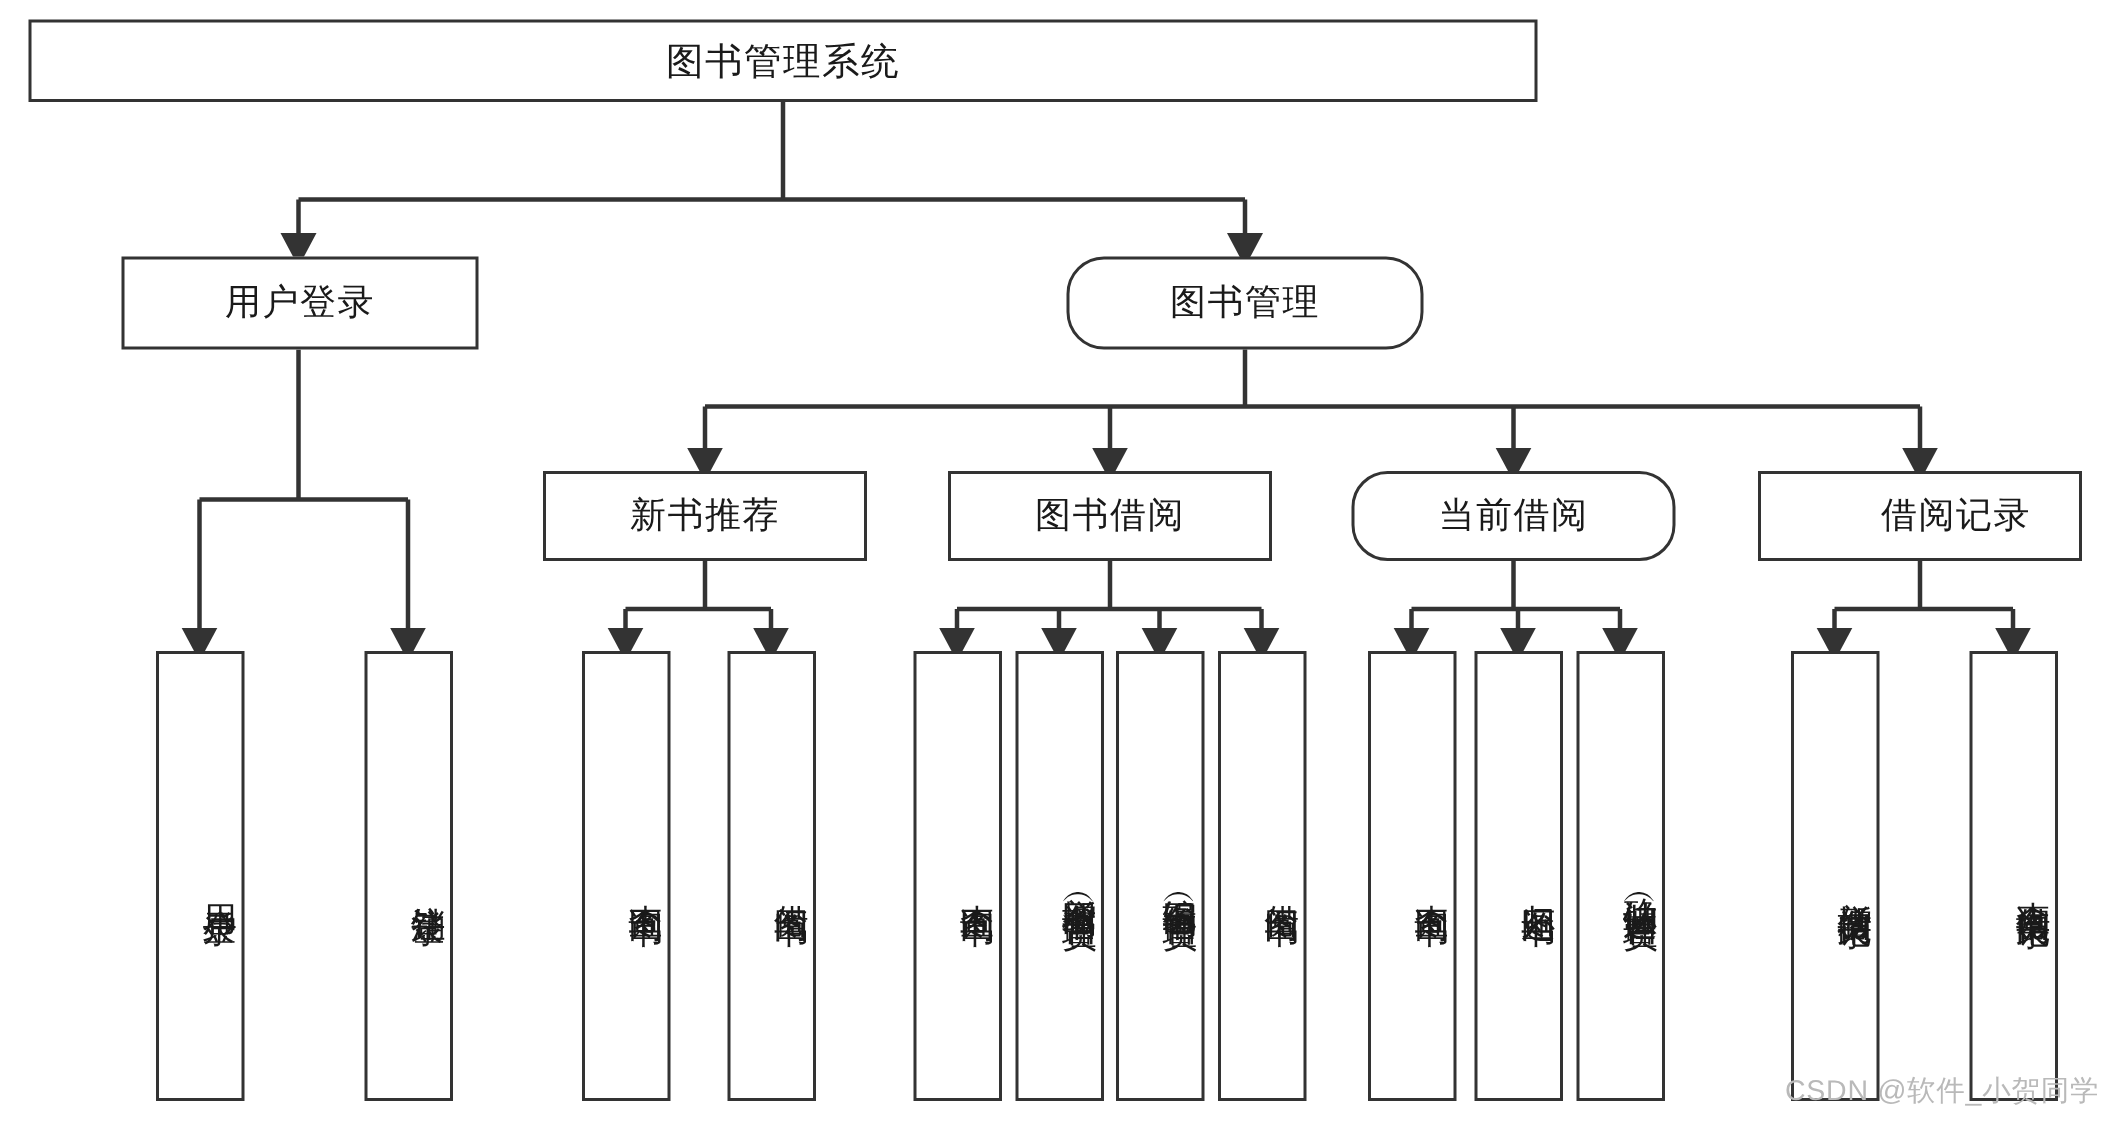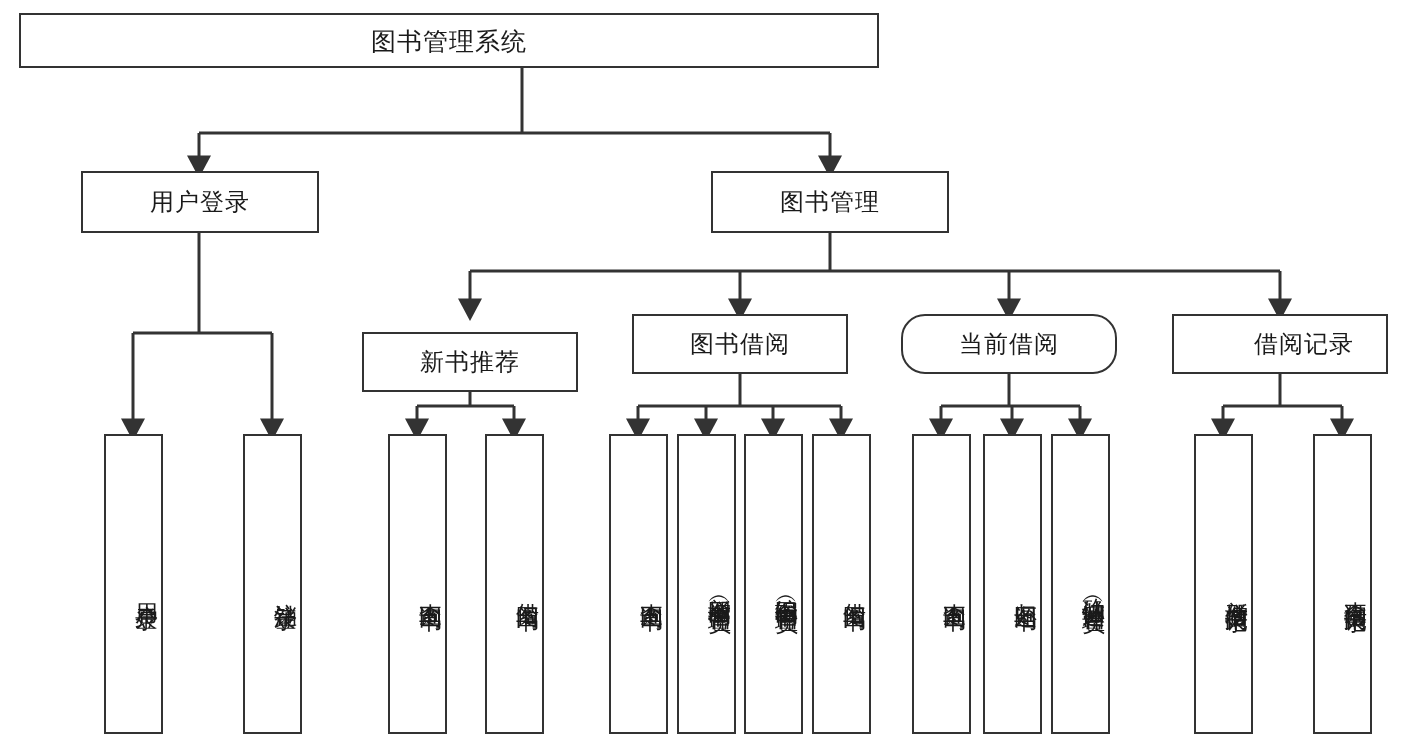--- a/index.html
+++ b/index.html
@@ -115,40 +115,40 @@
       <path d="M1012,406 L1012,425" marker-end="url(#arrowhead)"></path>
       <path d="M1080,406 L1080,425" marker-end="url(#arrowhead)"></path>
 
       <path d="M1280,374 L1280,406"></path>
       <path d="M1223,406 L1342,406"></path>
       <path d="M1223,406 L1223,425" marker-end="url(#arrowhead)"></path>
       <path d="M1342,406 L1342,425" marker-end="url(#arrowhead)"></path>
     </g>
   </svg>
 
-  <div class="node horiz root" style="left:19px;top:13px;width:860px;height:55px;">
+  <div class="node horiz root" style="left:19px;top:13px;width:1006px;height:55px;">
     <span>图书管理系统</span>
   </div>
 
   <div class="node horiz" style="left:81px;top:171px;width:238px;height:62px;">
     <span>用户登录</span>
   </div>
 
-  <div class="node horiz" style="left:711px;top:171px;width:238px;height:62px;">
+  <div class="node horiz" style="left:711px;top:171px;width:238px;height:62px;border-radius:25px;">
     <span>图书管理</span>
   </div>
 
   <div class="node vert" style="left:104px;top:434px;width:59px;height:300px;">
     <span class="vlabel">用户登录</span>
   </div>
   <div class="node vert" style="left:243px;top:434px;width:59px;height:300px;">
     <span class="vlabel">注销登录</span>
   </div>
 
-  <div class="node horiz" style="left:362px;top:314px;width:216px;height:60px;margin-top:18px;">
+  <div class="node horiz" style="left:362px;top:314px;width:216px;height:60px;">
     <span>新书推荐</span>
   </div>
   <div class="node horiz" style="left:632px;top:314px;width:216px;height:60px;text-align:center;">
     <span>图书借阅</span>
   </div>
   <div class="node horiz" style="left:901px;top:314px;width:216px;height:60px;border-radius:24px;">
     <span>当前借阅</span>
   </div>
   <div class="node horiz" style="left:1172px;top:314px;width:216px;height:60px;padding-left:48px;">
     <span>借阅记录</span>
@@ -184,14 +184,15 @@
     <span class="vlabel">确认归还（管理员）</span>
   </div>
 
   <div class="node vert" style="left:1194px;top:434px;width:59px;height:300px;">
     <span class="vlabel">新增借阅记录</span>
   </div>
   <div class="node vert" style="left:1313px;top:434px;width:59px;height:300px;">
     <span class="vlabel">查询借阅记录</span>
   </div>
 
+  <div class="watermark" style="left:1190px;top:714px;">CSDN @软件_小贺同学</div>
 
 </div>
 
 </body></html>

